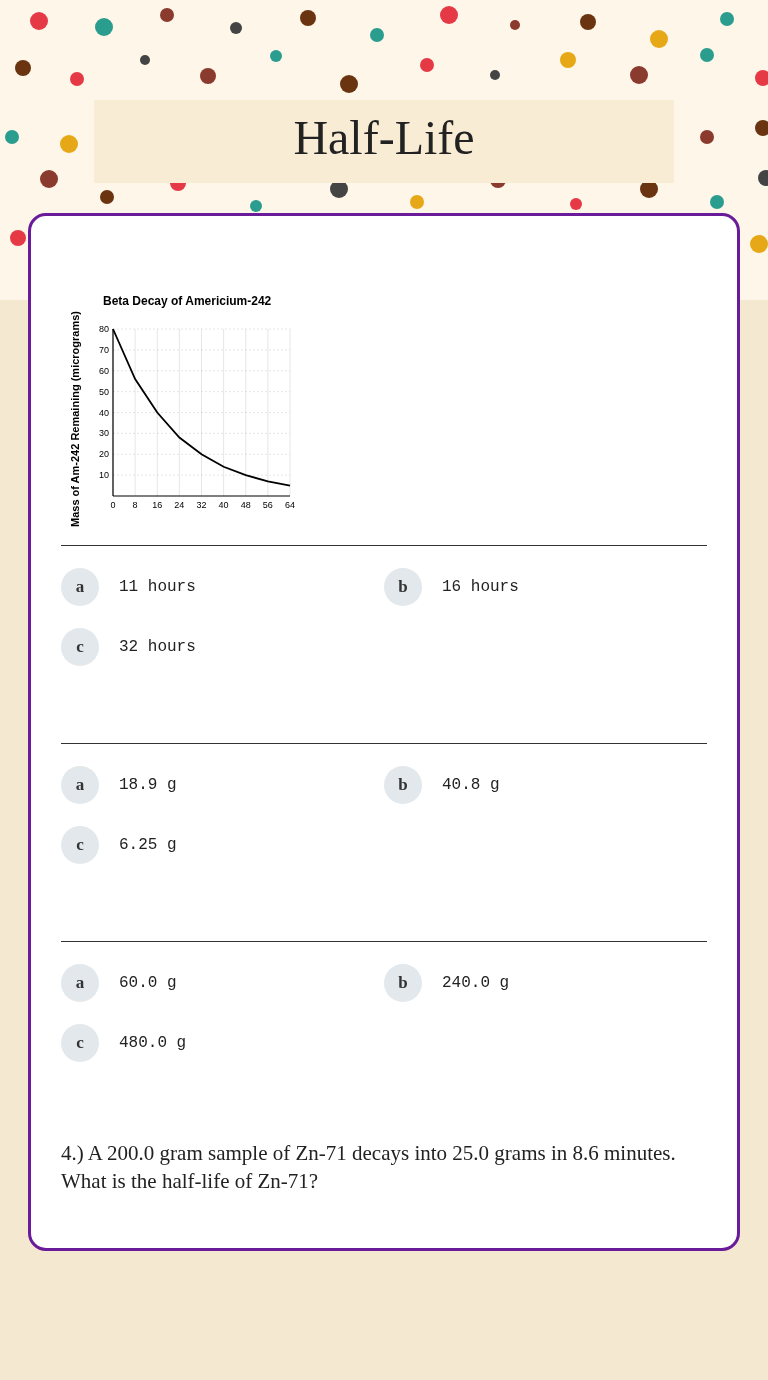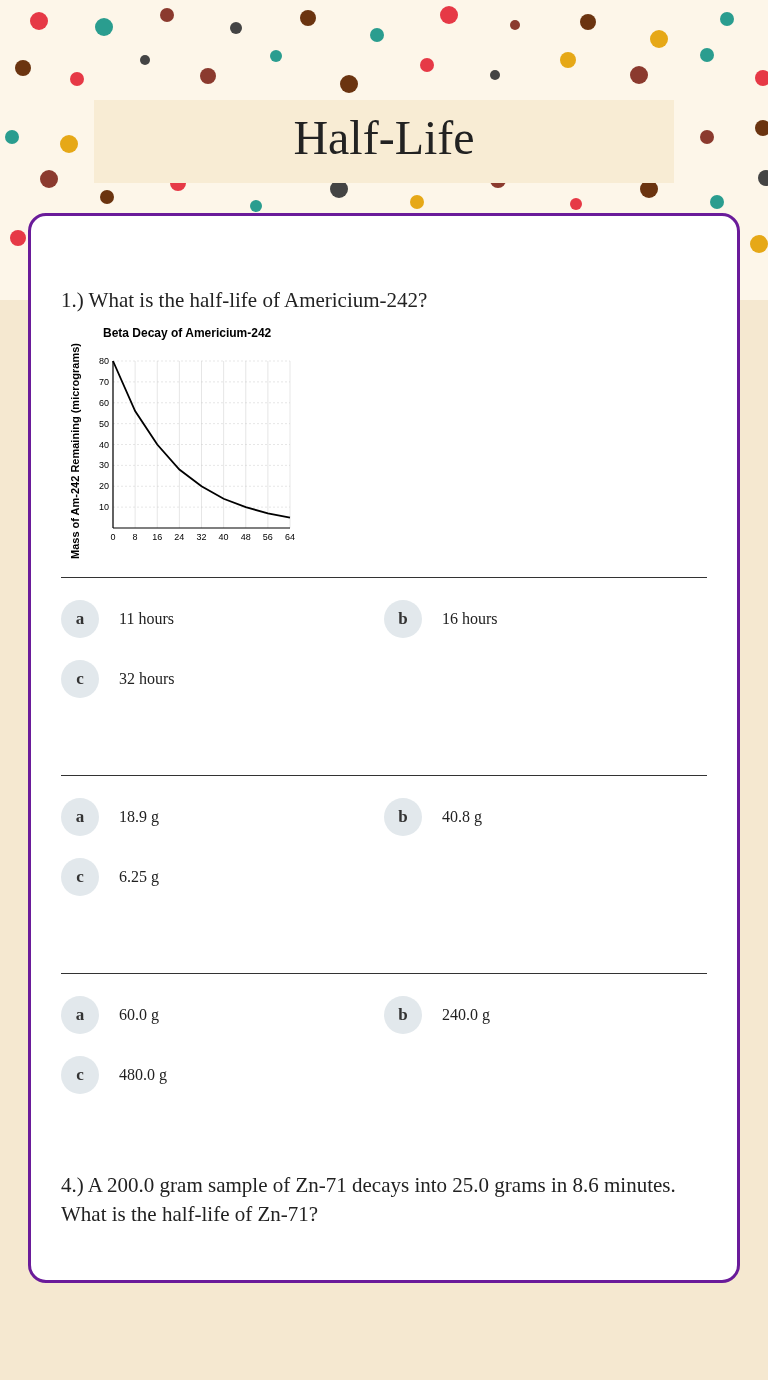--- a/index.html
+++ b/index.html
@@ -82,21 +82,21 @@
     display: flex;
     align-items: center;
     justify-content: center;
     font-family: Georgia, serif;
     font-weight: bold;
     font-size: 17px;
     color: #333;
     margin-right: 20px;
     flex-shrink: 0;
   }
-  .opt-text { font-size: 16px; font-family: Liberation Serif, serif; color: #222; }
+  .opt-text { font-size: 16px; font-family: Liberation Mono, monospace; color: #222; }
 </style>
 </head>
 <body>
 
 <div class="header-bg" id="dots-layer">
     <div class="dot" style="left: 30px; top: 12px; height: 18px; width: 18px; background: rgb(230, 57, 70);"></div>
     <div class="dot" style="left: 95px; top: 18px; height: 18px; width: 18px; background: rgb(42, 157, 143);"></div>
     <div class="dot" style="left: 160px; top: 8px; height: 14px; width: 14px; background: rgb(139, 58, 46);"></div>
     <div class="dot" style="left: 230px; top: 22px; height: 12px; width: 12px; background: rgb(68, 68, 68);"></div>
     <div class="dot" style="left: 300px; top: 10px; height: 16px; width: 16px; background: rgb(107, 52, 16);"></div>
@@ -138,21 +138,20 @@
     <div class="dot" style="left: 755px; top: 120px; height: 16px; width: 16px; background: rgb(107, 52, 16);"></div>
   </div>
 
 <div class="title-banner">
   <h1>Half-Life</h1>
 </div>
 
 <div class="card">
 
   <div class="question">
-    <div class="q-text">1.) What is the half-life of Americium-242?</div>
     <div class="chart-block">
       <div class="chart-title">Beta Decay of Americium-242</div>
       <div class="chart-wrap">
         <div class="y-axis-label">Mass of Am-242 Remaining (micrograms)</div>
         <svg id="chart-svg" width="210" height="190">
             <line x1="28" y1="5" x2="28" y2="172" stroke="#ccc" stroke-width="0.5"></line>
             <line x1="50.125" y1="5" x2="50.125" y2="172" stroke="#ccc" stroke-width="0.5"></line>
             <line x1="72.25" y1="5" x2="72.25" y2="172" stroke="#ccc" stroke-width="0.5"></line>
             <line x1="94.375" y1="5" x2="94.375" y2="172" stroke="#ccc" stroke-width="0.5"></line>
             <line x1="116.5" y1="5" x2="116.5" y2="172" stroke="#ccc" stroke-width="0.5"></line>

